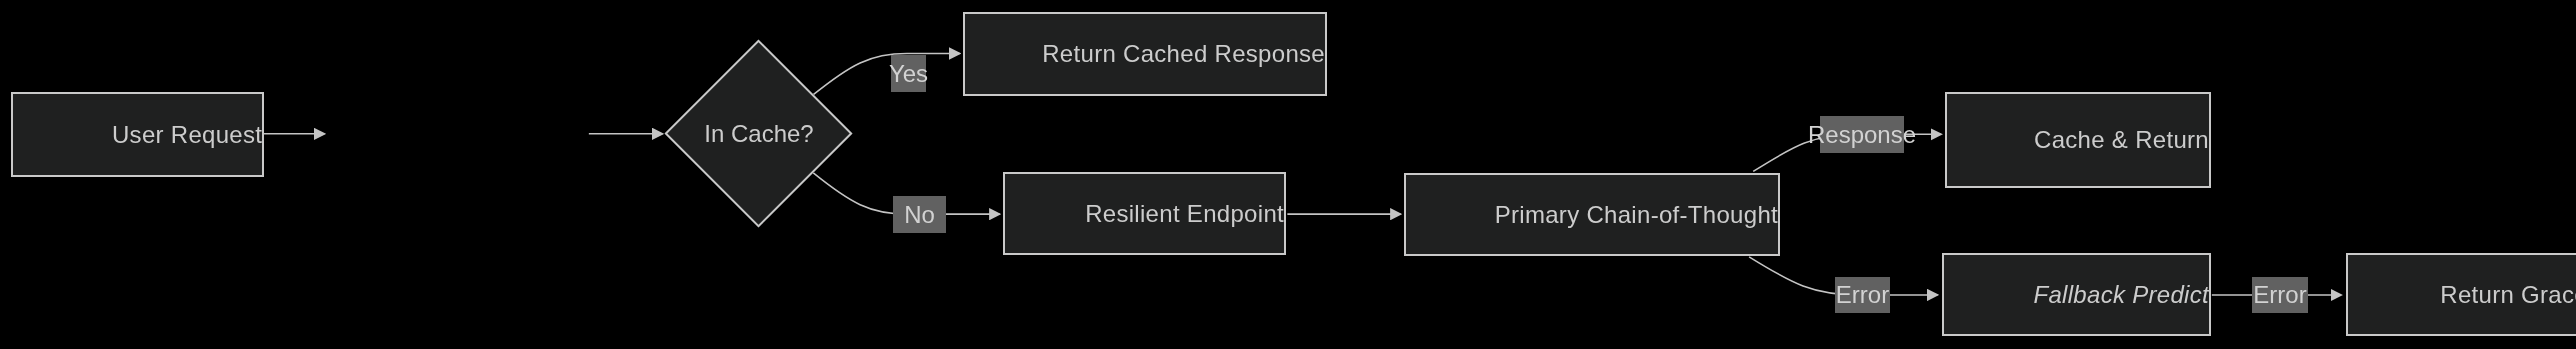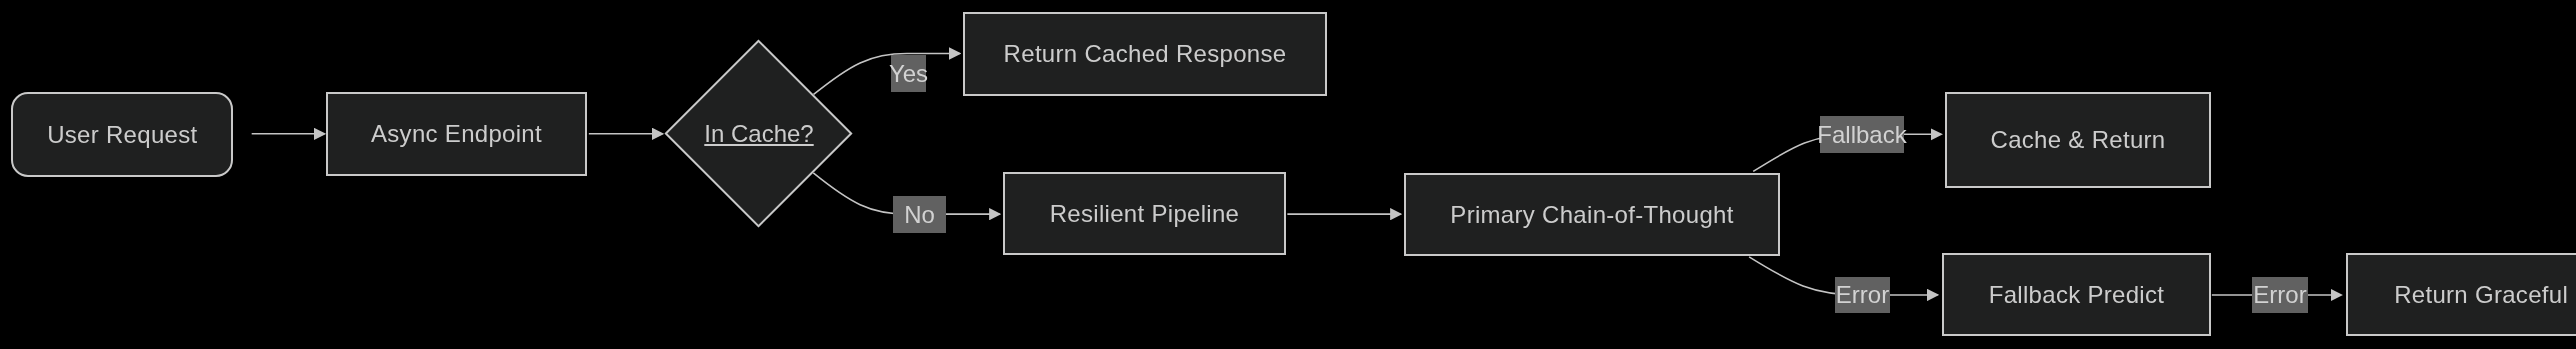--- a/index.html
+++ b/index.html
@@ -21,55 +21,55 @@
   .canvas { position: relative; width: 2689px; height: 349px; background: var(--background); }
 
   svg.edges { position: absolute; left: 0; top: 0; width: 2689px; height: 349px; }
   svg.edges path.edge { fill: none; stroke: var(--edge-color); stroke-width: 3px; }
 
   .node {
     position: absolute;
     background: var(--node-fill);
     border: 2.1px solid var(--node-border);
     color: var(--node-text);
-    display: flex; align-items: center; justify-content: center;
+    display: flex; align-items: center; justify-content: flex-end;
     font-size: 24px;
     text-align: center;
     letter-spacing: 0.3px;
   }
 
   .diamond-wrap { position: absolute; }
   .diamond-shape {
     position: absolute;
     background: var(--node-fill);
     border: 2.1px solid var(--node-border);
     transform: rotate(45deg);
   }
   .diamond-label {
     position: absolute; left: 0; top: 0; right: 0; bottom: 0;
     display: flex; align-items: center; justify-content: center;
-    color: var(--node-text); font-size: 24px; text-decoration: underline;
+    color: var(--node-text); font-size: 24px;
   }
 
   .edge-label {
     position: absolute;
     background: var(--edge-label-bg);
     color: var(--edge-label-text);
     display: flex; align-items: center; justify-content: center;
     font-size: 24px;
   }
 
   
-  .n-user-request   { left: 11.3px;   top: 92px; width: 222px; height: 85px; border-radius: 17px; }
+  .n-user-request   { left: 11.3px;   top: 92px; width: 253px; height: 85px; }
   .n-async-endpoint { left: 326px;  top: 92px; width: 261px; height: 84px; }
   .n-return-cached  { left: 963px; top: 12px;  width: 364px; height: 84px; }
   .n-resilient      { left: 1003px; top: 172px; width: 283px; height: 83px; }
   .n-primary        { left: 1404px; top: 173px; width: 376px; height: 83px; }
   .n-cache-return   { left: 1945px; top: 92px; width: 266px; height: 96px; }
-  .n-fallback       { left: 1942px; top: 253px; width: 269px; height: 83px; }
+  .n-fallback       { left: 1942px; top: 253px; width: 269px; height: 83px; font-style: italic; }
   .n-graceful       { left: 2346px; top: 253px; width: 332px; height: 83px; }
 
   .n-in-cache       { left: 665px; top: 40px;  width: 188px; height: 188px; }
   .n-in-cache .diamond-shape { left: 27px; top: 27px; width: 133px; height: 133px; }
 
   
   .l-yes     { left: 891px; top: 36px;  width: 35px;  height: 37px; margin-top: 19px; }
   .l-no      { left: 893px; top: 196px; width: 53px;  height: 37px; }
   .l-success { left: 1820px; top: 116px; width: 84px; height: 37px; }
   .l-error1  { left: 1835px; top: 277px; width: 55px; height: 36px; }
@@ -93,53 +93,50 @@
     <path class="edge" d="M 2499 416 L 2719 416" marker-end="url(#arrow)"></path>
     <path class="edge" d="M 3404 333 C 3485 282, 3520 261, 3610 261 L 3769 261" marker-end="url(#arrow)"></path>
     <path class="edge" d="M 3396 499 C 3480 551, 3520 573, 3610 573 L 3762 573" marker-end="url(#arrow)"></path>
     <path class="edge" d="M 4295 573 L 4546 573" marker-end="url(#arrow)"></path>
   </svg>
 
   <div class="node n-user-request">
     <span>User Request</span>
   </div>
 
-  <div class="node n-async-endpoint">
-    <span>Async Endpoint</span>
-  </div>
 
   <div class="diamond-wrap n-in-cache">
     <div class="diamond-shape"></div>
     <div class="diamond-label">In Cache?</div>
   </div>
 
   <div class="node n-return-cached">
     <span>Return Cached Response</span>
   </div>
 
   <div class="node n-resilient">
-    <span>Resilient Pipeline</span>
+    <span>Resilient Endpoint</span>
   </div>
 
   <div class="node n-primary">
     <span>Primary Chain-of-Thought</span>
   </div>
 
   <div class="node n-cache-return">
     <span>Cache &amp; Return</span>
   </div>
 
   <div class="node n-fallback">
     <span>Fallback Predict</span>
   </div>
 
   <div class="node n-graceful">
     <span>Return Graceful Error</span>
   </div>
 
   <div class="edge-label l-yes">Yes</div>
   <div class="edge-label l-no">No</div>
-  <div class="edge-label l-success">Fallback</div>
+  <div class="edge-label l-success">Response</div>
   <div class="edge-label l-error1">Error</div>
   <div class="edge-label l-error2">Error</div>
 
 </div>
 
 
 </body></html>

